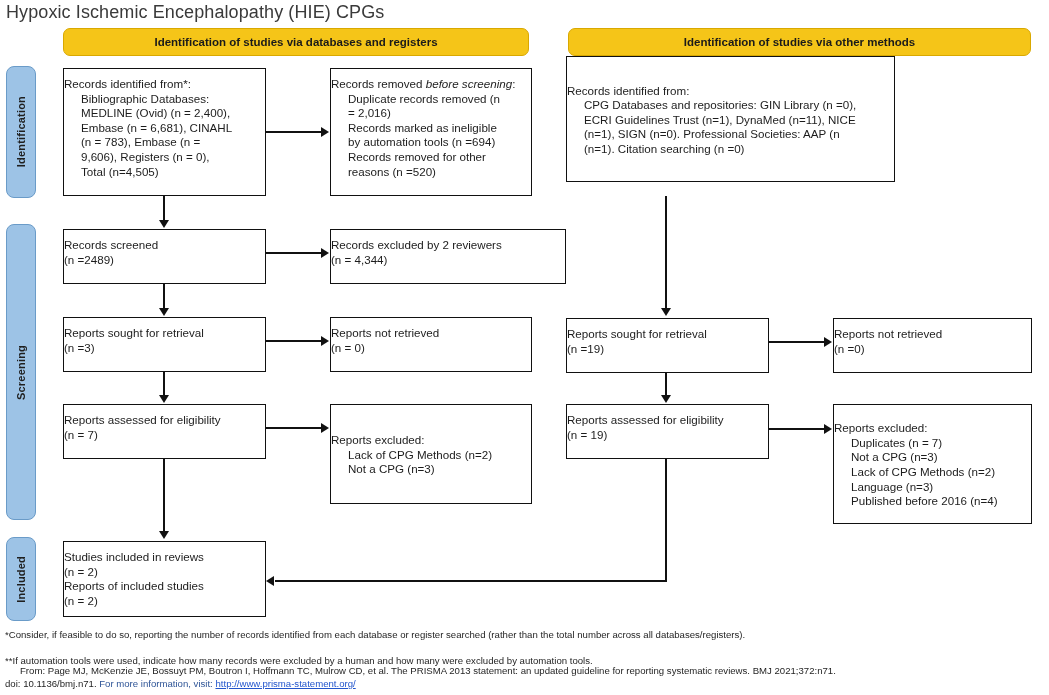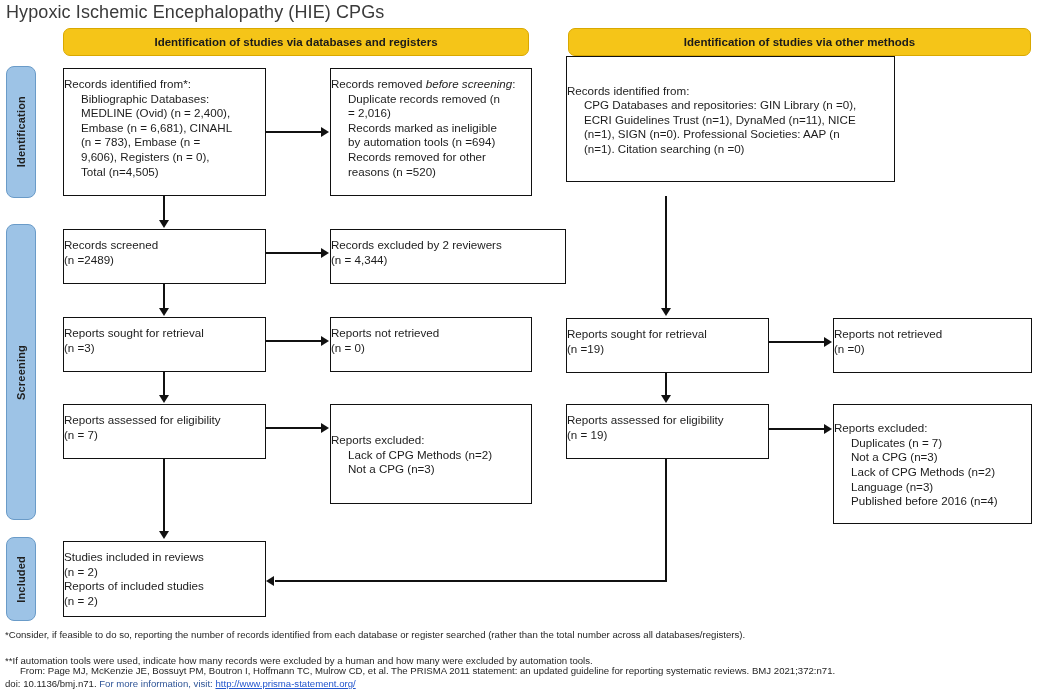--- a/index.html
+++ b/index.html
@@ -275,21 +275,21 @@
   <div class="arrow right" style="left:824px;top:424px;"></div>
 
   <div class="ln vl" style="left:665px;top:459px;height:122px;"></div>
   <div class="ln hl" style="left:275px;top:580px;width:392px;"></div>
   <div class="arrow left" style="left:266px;top:576px;"></div>
 
   <div class="foot" id="foot1">*Consider, if feasible to do so, reporting the number of records identified from each database or register searched (rather than the total number across all databases/registers).</div>
   <div class="foot" id="foot2">**If automation tools were used, indicate how many records were excluded by a human and how many were excluded by automation tools.</div>
   <div class="foot" id="foot3">
     <span class="from">From:</span>
-    <span>Page MJ, McKenzie JE, Bossuyt PM, Boutron I, Hoffmann TC, Mulrow CD, et al. The PRISMA 2011 statement: an updated guideline for reporting systematic reviews. BMJ 2021;372:n71.</span>
+    <span>Page MJ, McKenzie JE, Bossuyt PM, Boutron I, Hoffmann TC, Mulrow CD, et al. The PRISMA 2013 statement: an updated guideline for reporting systematic reviews. BMJ 2021;372:n71.</span>
   </div>
   <div class="foot" id="foot4">
     <span>doi: 10.1136/bmj.n71.</span>
     <span class="lnkpre">For more information, visit:</span>
     <a class="lnk" href="#">http://www.prisma-statement.org/</a>
   </div>
 
 </div>
 
 </body></html>

